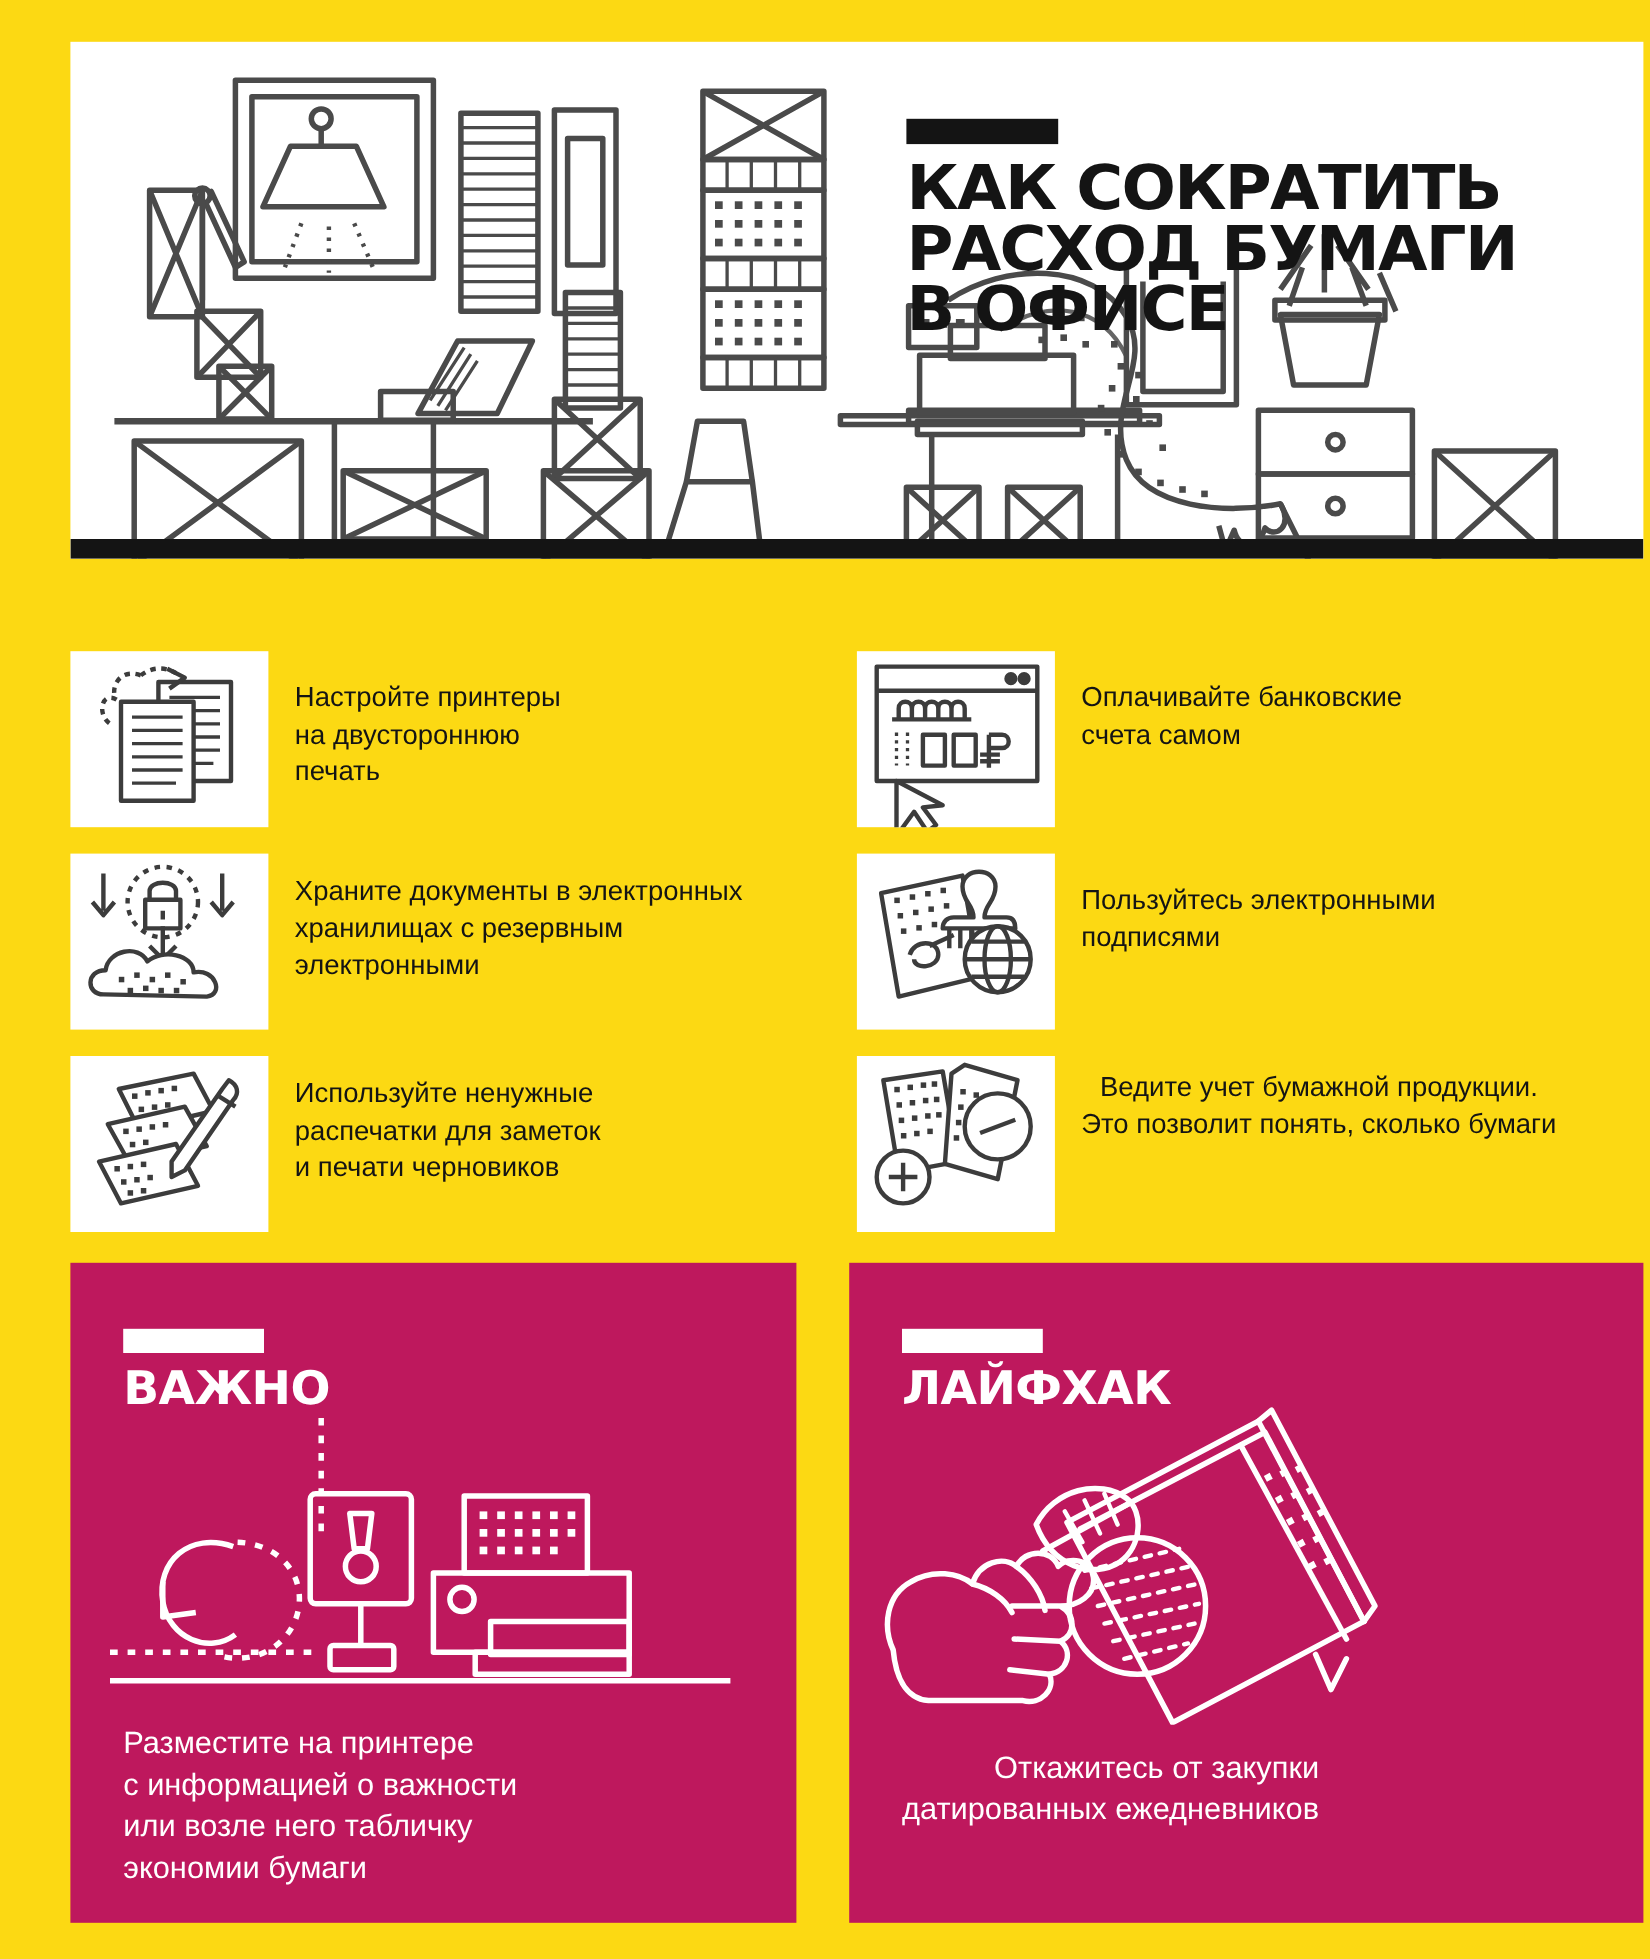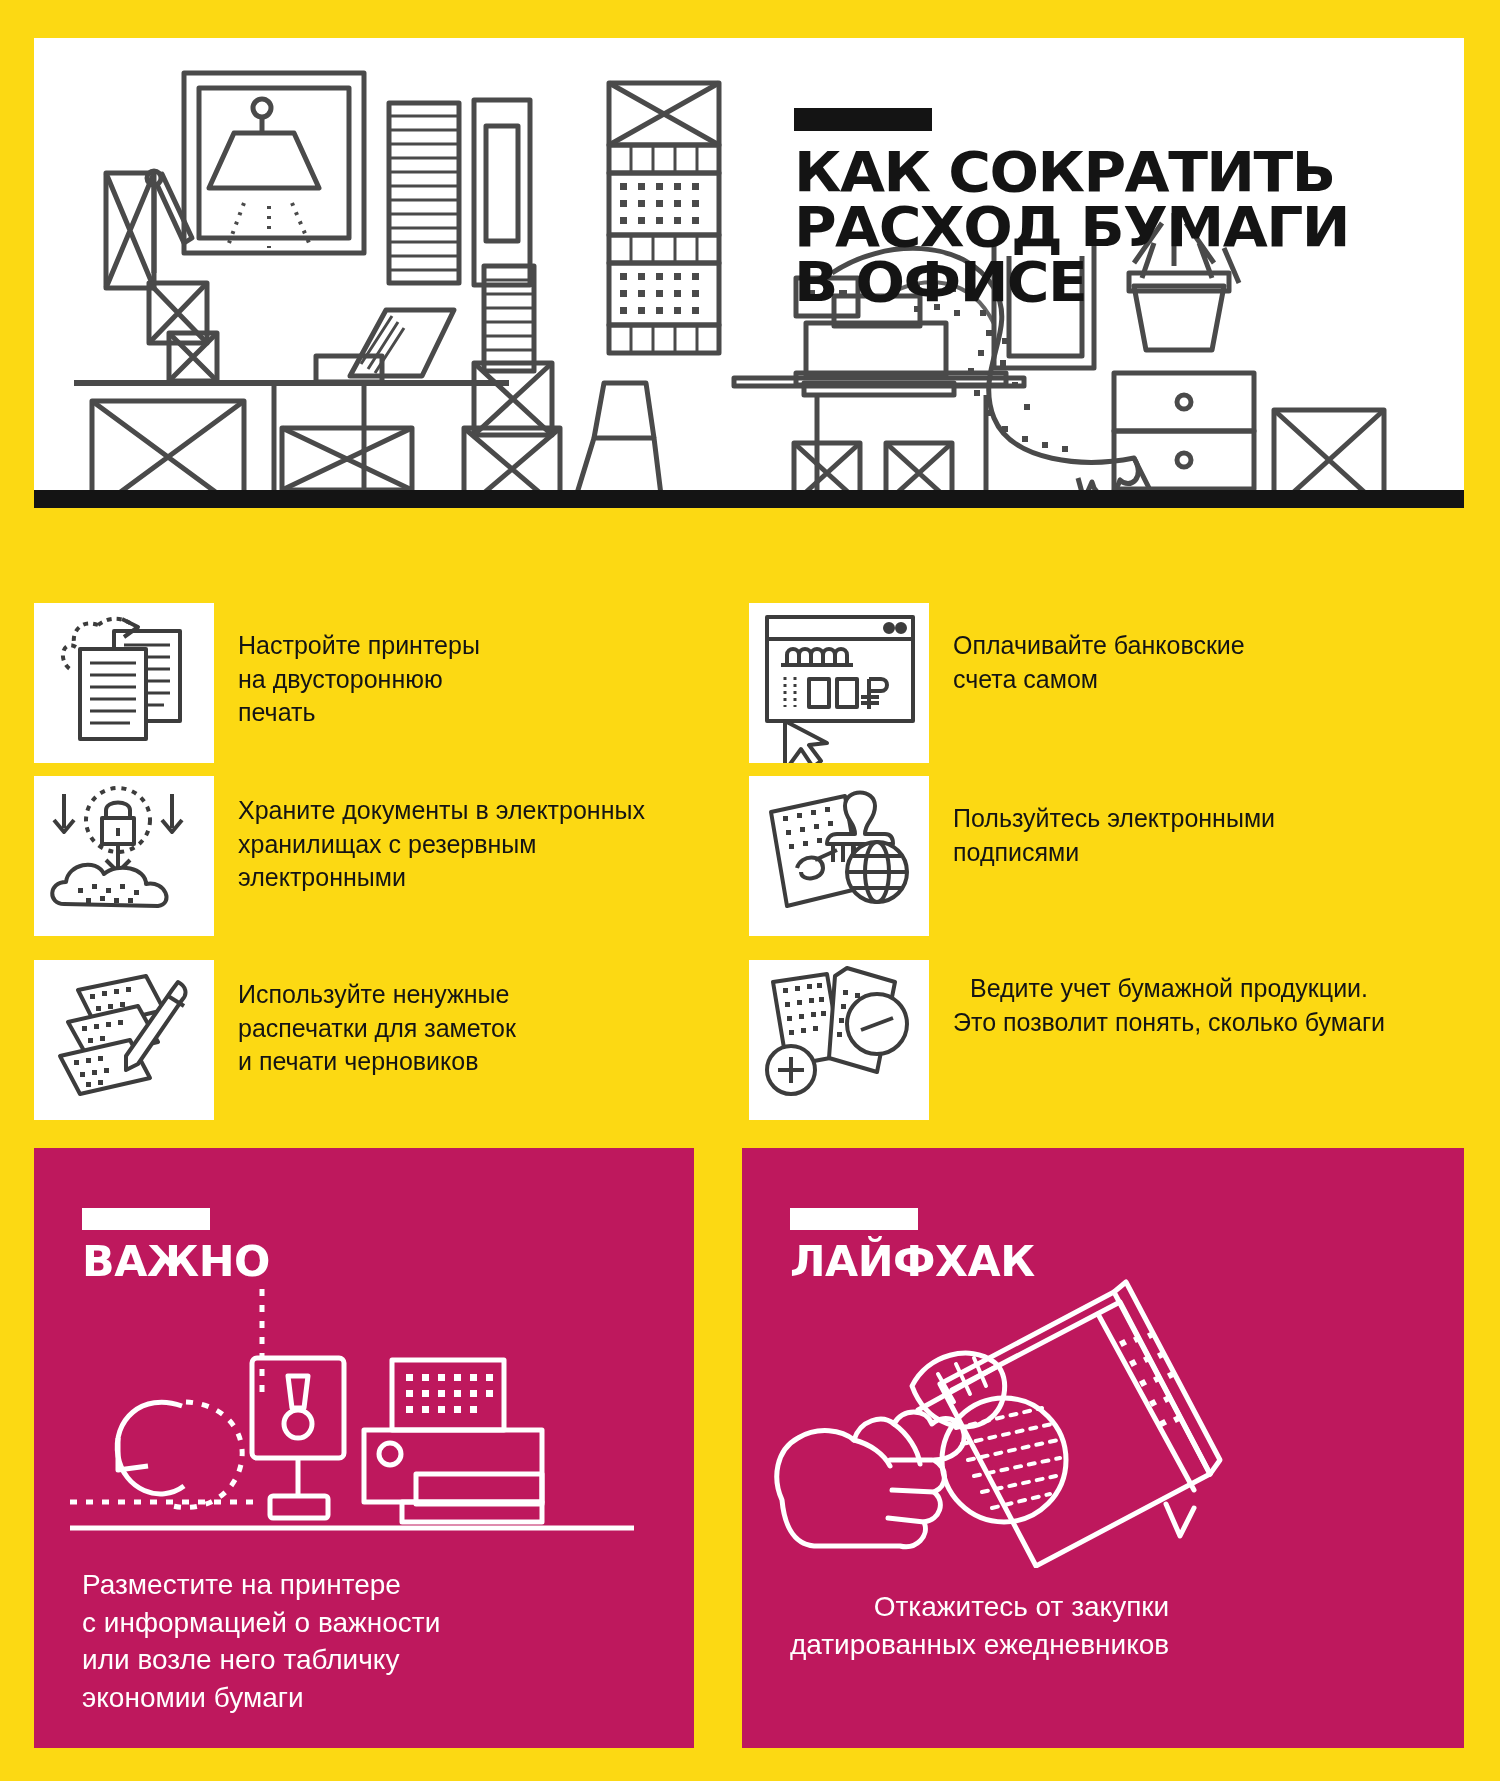--- a/index.html
+++ b/index.html
@@ -11,20 +11,21 @@
     background: #FCD913;
     font-family: "Liberation Sans", "DejaVu Sans", sans-serif;
     overflow: hidden;
   }
 
   .poster {
     position: relative;
     width: 1356px;
     height: 1781px;
     background: #FCD913;
+    margin-left: 30px;
   }
 
   
   .hero {
     position: absolute;
     left: 34px;
     top: 38px;
     width: 1430px;
     height: 470px;
     background: #ffffff;
@@ -94,21 +95,21 @@
     font-size: 25px;
     line-height: 1.34;
     color: #141414;
     padding-top: 26px;
     max-width: 430px;
   }
   .tip-text .ln { display: block; white-space: nowrap; }
 
   .tip.c0 { left: 0; }
   .tip.c1 { left: 715px; }
-  .tip.r0 { top: 11px; }
+  .tip.r0 { top: 0; }
   .tip.r1 { top: 184px; }
   .tip.r2 { top: 368px; }
 
   .tip.c1 .tip-text { max-width: 470px; }
   .tip.r2.c1 .tip-text { padding-top: 12px; text-align: center; }
   .tip.r1.c0 .tip-text { padding-top: 18px; }
   .tip.r2.c0 .tip-text { padding-top: 18px; }
 
   
   .card {

